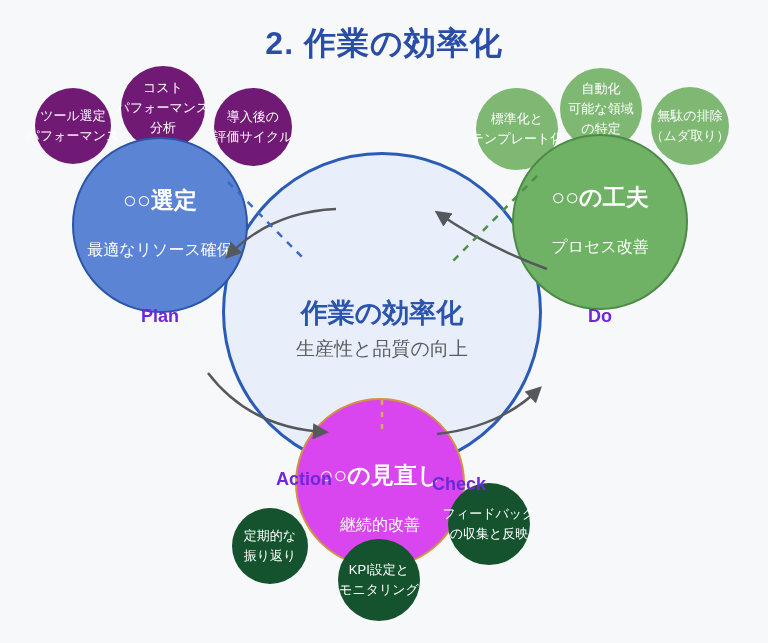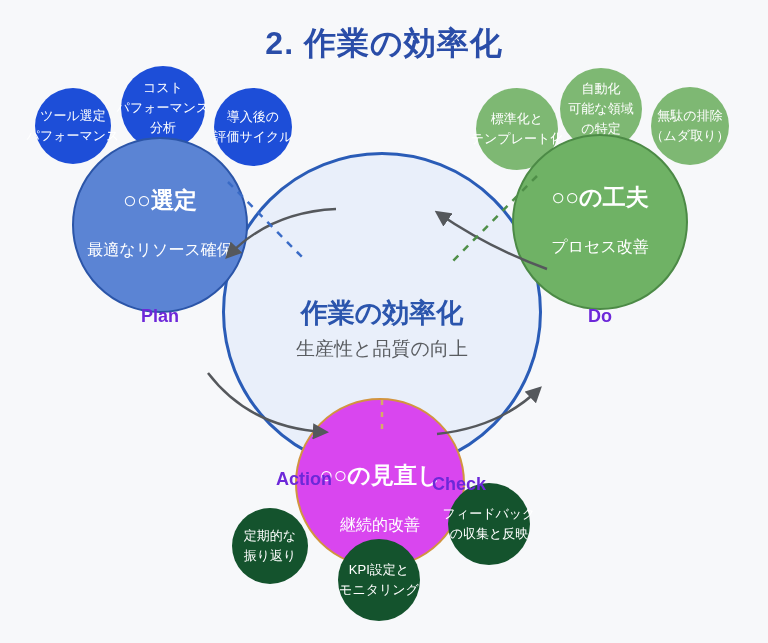--- a/index.html
+++ b/index.html
@@ -16,21 +16,21 @@
     text-align:center;font-size:32px;font-weight:700;color:#2a4da8;
     letter-spacing:1px;z-index:5;
   }
 
   .circle{position:absolute;border-radius:50%;box-sizing:border-box;}
 
   
   .sat{display:flex;flex-direction:column;align-items:center;justify-content:center;
        color:#ffffff;font-size:13px;line-height:20px;text-align:center;z-index:1;}
   .sat span{white-space:nowrap;display:block;}
-  .sat-plan{background:#1d4ed8;font-family:Liberation Serif, serif;}
+  .sat-plan{background:#701a75;font-family:Liberation Serif, serif;}
   .sat-do{background:#7eb873;}
   .sat-ca{background:#14532d;z-index:4;}
 
   
   .main-circle{display:flex;flex-direction:column;align-items:center;
        color:#ffffff;text-align:center;z-index:3;}
   .main-circle .m-title{font-size:23px;font-weight:700;white-space:nowrap;}
   .main-circle .m-sub{font-size:16px;margin-top:24px;white-space:nowrap;}
   .circle-plan{left:72px;top:137px;width:176px;height:176px;background:#5b84d4;border:2px solid #2b55a8;padding-top:46px;}
   .circle-do{left:512px;top:134px;width:176px;height:176px;background:#6fb265;border:2px solid #4c8a46;padding-top:46px;}

